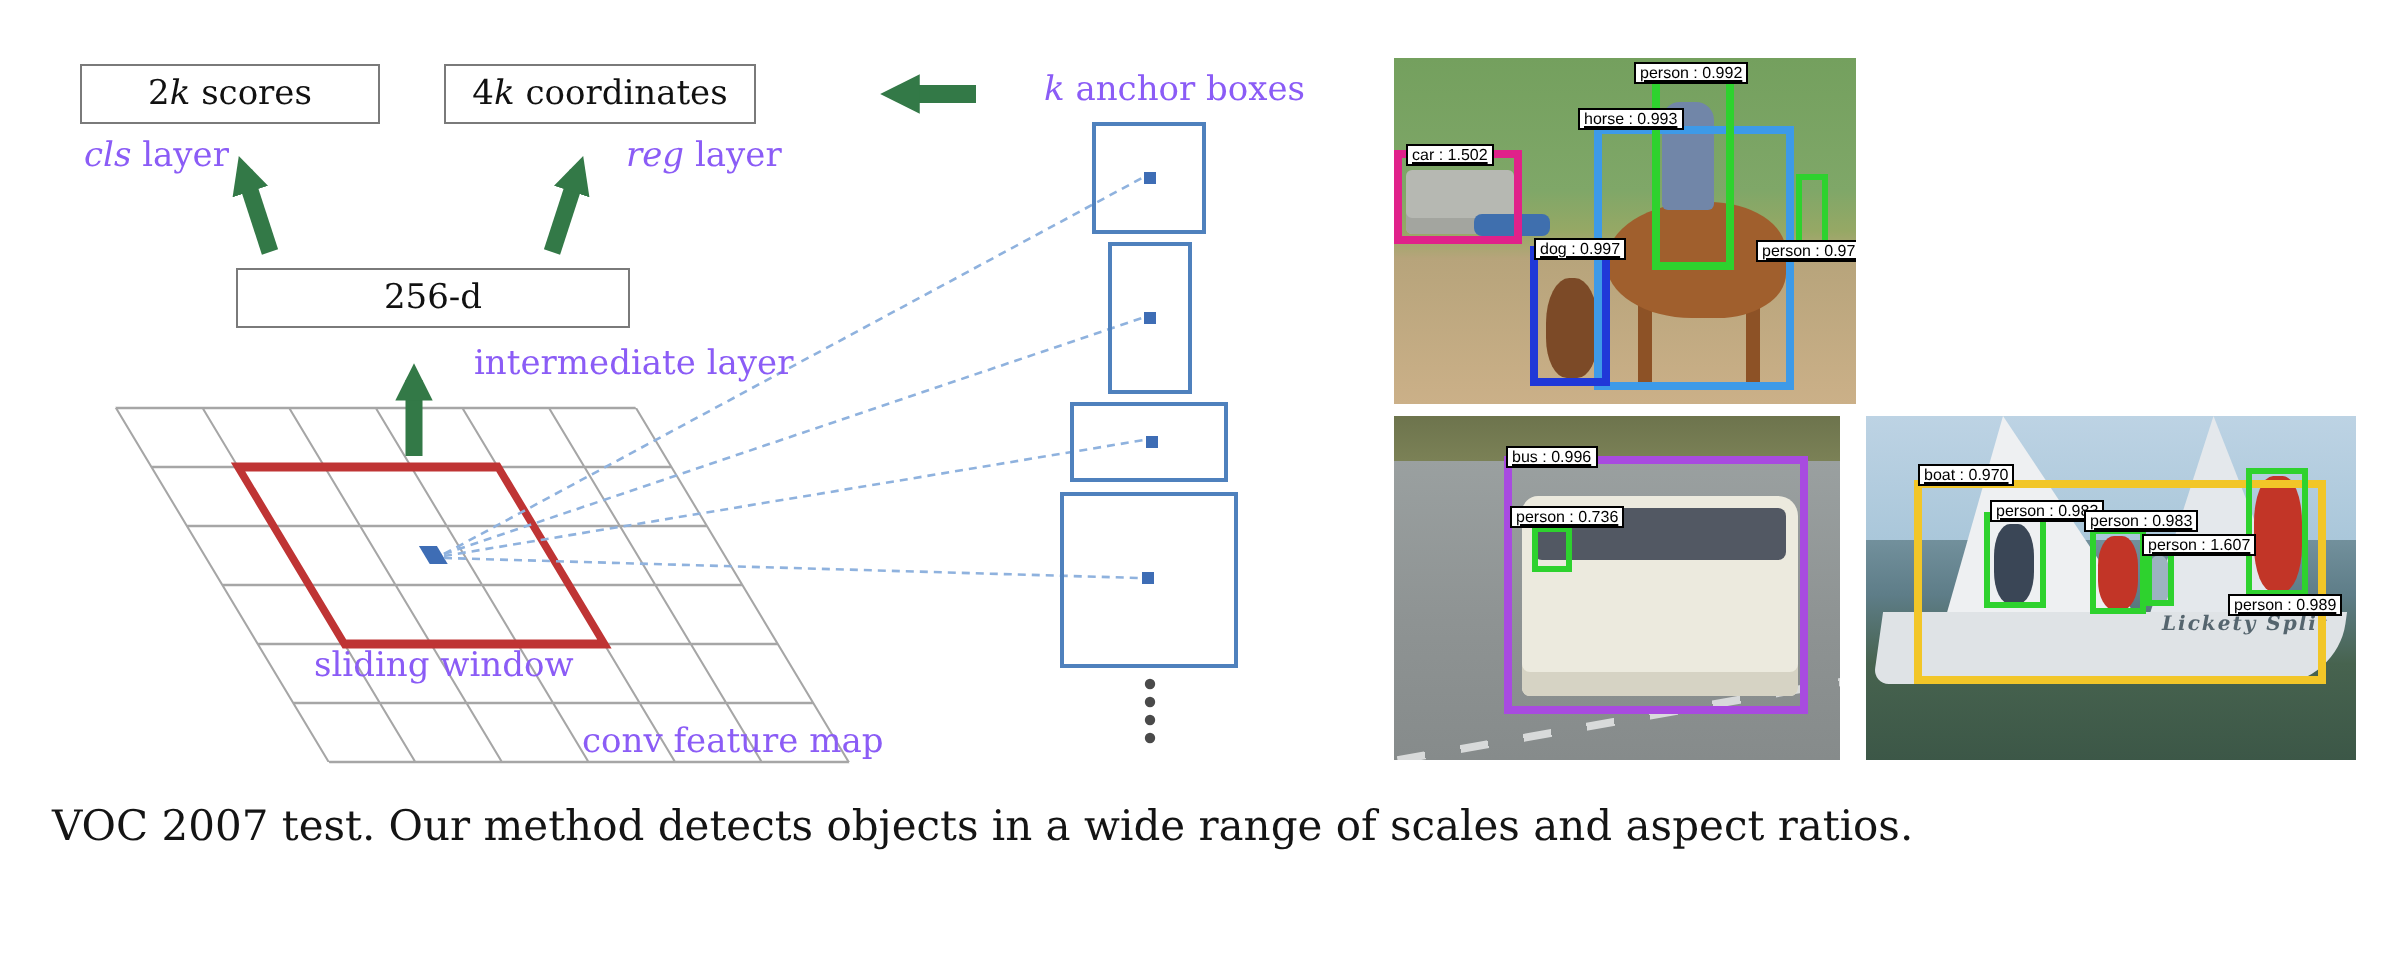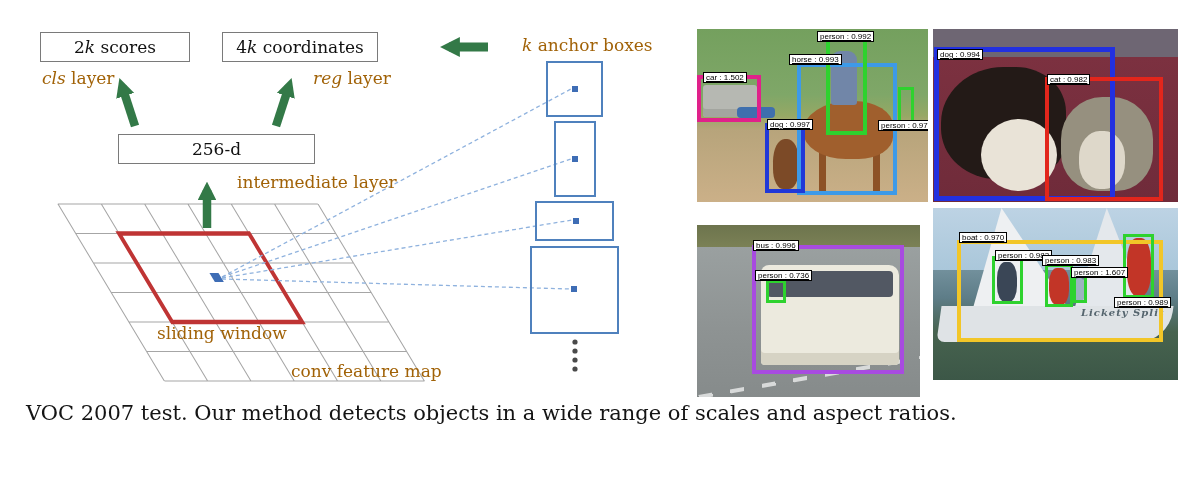--- a/index.html
+++ b/index.html
@@ -8,37 +8,37 @@
 
   
   #rpn{position:absolute;left:0;top:0;width:690px;height:392px;}
   #rpn svg{position:absolute;left:0;top:0;}
   .dbox{position:absolute;border:1.5px solid #7a7a7a;background:#fff;box-sizing:border-box;
         display:flex;align-items:center;justify-content:center;
         font:17px "DejaVu Serif",serif;color:#111;white-space:pre;}
   #scores-box{left:40px;top:32px;width:150px;height:30px;}
   #coords-box{left:222px;top:32px;width:156px;height:30px;}
   #mid-box{left:118px;top:134px;width:197px;height:30px;}
-  .dlabel{position:absolute;font:17px "DejaVu Serif",serif;color:#a16207;white-space:pre;}
+  .dlabel{position:absolute;font:17px "DejaVu Serif",serif;color:#8b5cf6;white-space:pre;}
   .it{font-style:italic;}
   #cls-label{left:42px;top:68px;}
   #reg-label{left:313px;top:68px;}
   #intermediate-label{left:237px;top:172px;}
   #sliding-label{left:157px;top:323px;text-align:right;}
   #convmap-label{left:291px;top:361px;}
   #anchor-label{left:522px;top:35px;}
 
   
   .photo{position:absolute;overflow:hidden;background:#999;}
   #photo-horse{left:697px;top:29px;width:231px;height:173px;
     background:linear-gradient(180deg,#74a05e 0%,#7fa768 38%,#96a865 50%,#b7a47b 58%,#cbb088 100%);}
   #photo-dogcat{left:933px;top:29px;width:245px;height:173px;
     background:linear-gradient(180deg,#6e6673 0%,#6e6673 16%,#7c3140 16%,#6f2b3a 100%);}
   #photo-bus{left:697px;top:208px;width:223px;height:172px;
-    background:linear-gradient(180deg,#6d744d 0%,#7b8156 13%,#9aa0a0 13%,#8e9393 60%,#868b8b 100%);margin-top:17px;}
+    background:linear-gradient(180deg,#6d744d 0%,#7b8156 13%,#9aa0a0 13%,#8e9393 60%,#868b8b 100%);}
   #photo-boat{left:933px;top:208px;width:245px;height:172px;
     background:linear-gradient(180deg,#bdd3e4 0%,#aac7da 36%,#72909c 36%,#5e7d88 52%,#47634f 72%,#3c5747 100%);}
   .shape{position:absolute;z-index:1;}
   
   .p1-truck{left:6px;top:56px;width:54px;height:32px;background:#b6b8b2;border-radius:3px;box-shadow:inset 0 -8px 0 #a3a59f;}
   .p1-tarp{left:40px;top:78px;width:38px;height:11px;background:#3f6fae;border-radius:4px;}
   .p1-horse{left:106px;top:72px;width:90px;height:58px;background:#a05f2d;border-radius:55% 45% 40% 50%;}
   .p1-leg1{left:122px;top:122px;width:7px;height:42px;background:#8d5226;}
   .p1-leg2{left:176px;top:122px;width:7px;height:42px;background:#8d5226;}
   .p1-rider{left:134px;top:22px;width:26px;height:54px;background:#7186a8;border-radius:9px 9px 3px 3px;}
@@ -153,30 +153,20 @@
     <div class="det-box" style="left:100px;top:34px;width:100px;height:132px;border-color:#3d9ae8;border-width:4px"></div>
     <div class="det-label" style="left:92px;top:25px">horse : 0.993</div>
     <div class="det-box" style="left:129px;top:5px;width:41px;height:101px;border-color:#2ed22e;border-width:4px"></div>
     <div class="det-label" style="left:120px;top:2px">person : 0.992</div>
     <div class="det-box" style="left:68px;top:94px;width:40px;height:70px;border-color:#2038d8;border-width:4px"></div>
     <div class="det-label" style="left:70px;top:90px">dog : 0.997</div>
     <div class="det-box" style="left:201px;top:58px;width:16px;height:37px;border-color:#2ed22e;border-width:3px"></div>
     <div class="det-label" style="left:181px;top:91px">person : 0.979</div>
   </div>
 
-  <div class="photo" id="photo-dogcat">
-    <div class="shape p2-dog"></div>
-    <div class="shape p2-chest"></div>
-    <div class="shape p2-cat"></div>
-    <div class="shape p2-catchest"></div>
-    <div class="det-box" style="left:1px;top:18px;width:181px;height:154px;border-color:#2230e0;border-width:5px"></div>
-    <div class="det-label" style="left:4px;top:20px">dog : 0.994</div>
-    <div class="det-box" style="left:112px;top:48px;width:118px;height:124px;border-color:#e2261c;border-width:4px"></div>
-    <div class="det-label" style="left:114px;top:45px">cat : 0.982</div>
-  </div>
 
   <div class="photo" id="photo-bus">
     <div class="shape p3-line"></div>
     <div class="shape p3-bus"></div>
     <div class="shape p3-win"></div>
     <div class="det-box" style="left:55px;top:20px;width:152px;height:129px;border-color:#a84be0;border-width:4px"></div>
     <div class="det-label" style="left:56px;top:15px">bus : 0.996</div>
     <div class="det-box" style="left:69px;top:55px;width:20px;height:23px;border-color:#2ed22e;border-width:3px"></div>
     <div class="det-label" style="left:58px;top:45px">person : 0.736</div>
   </div>

